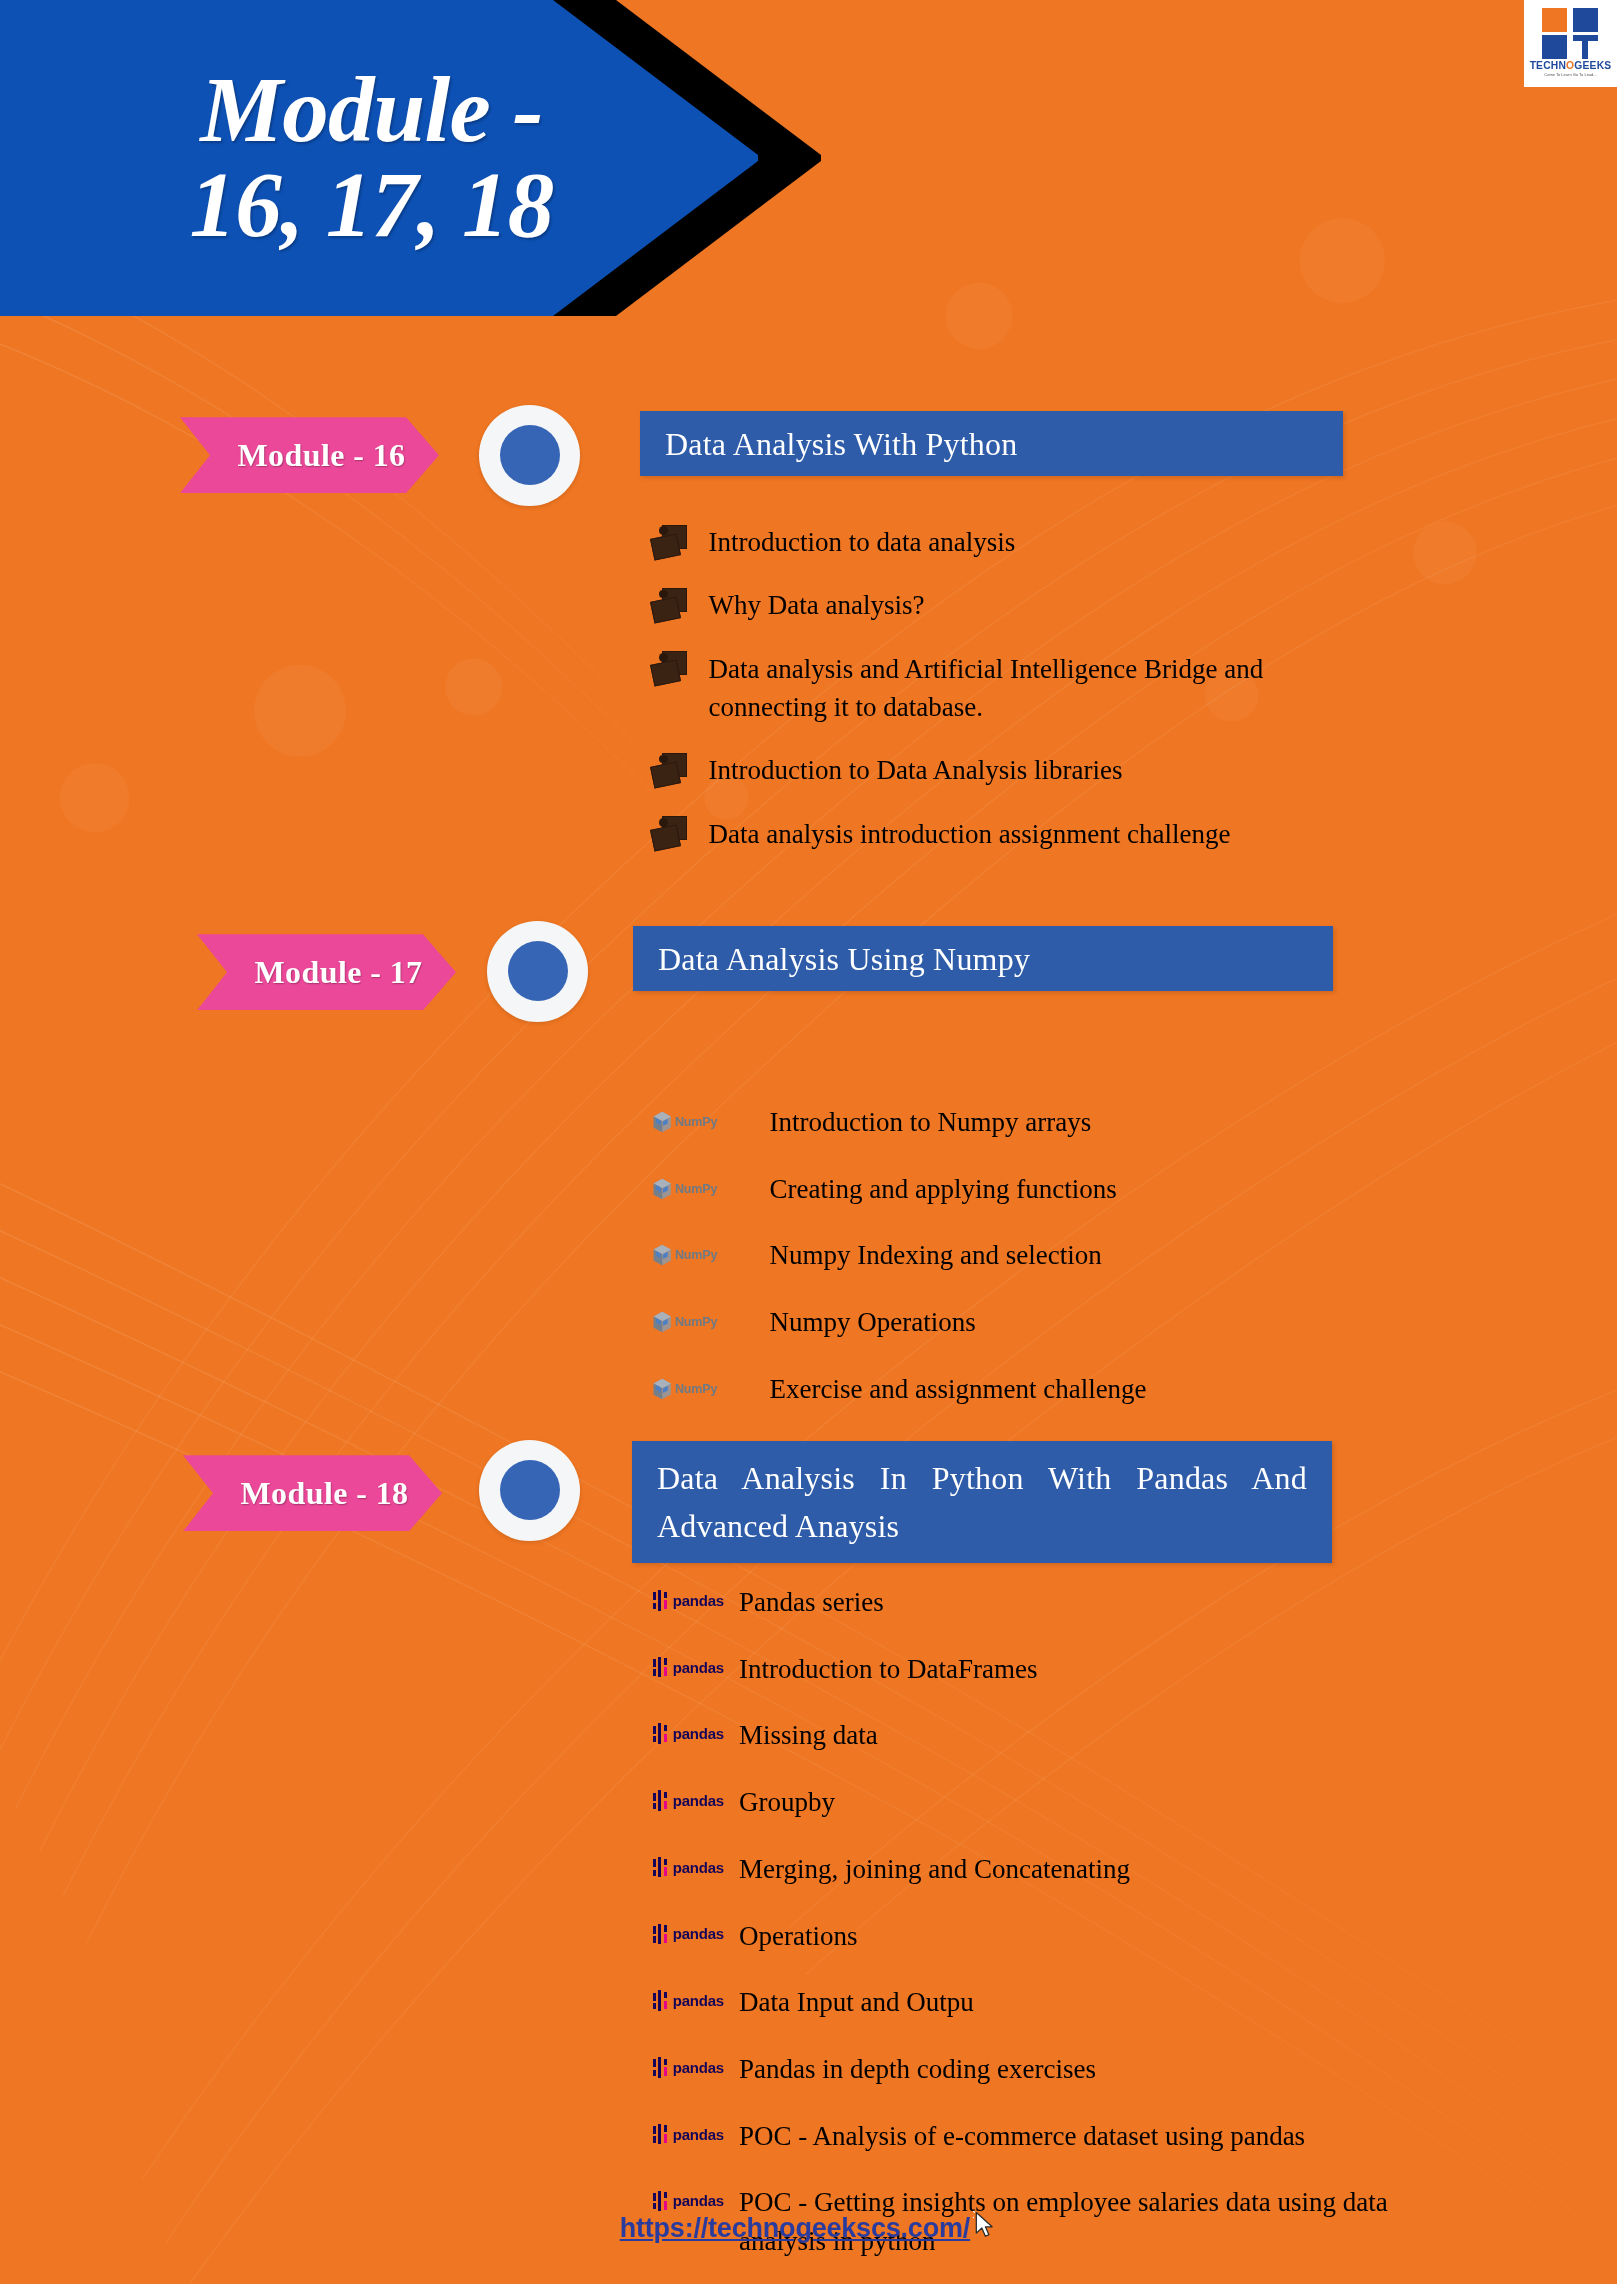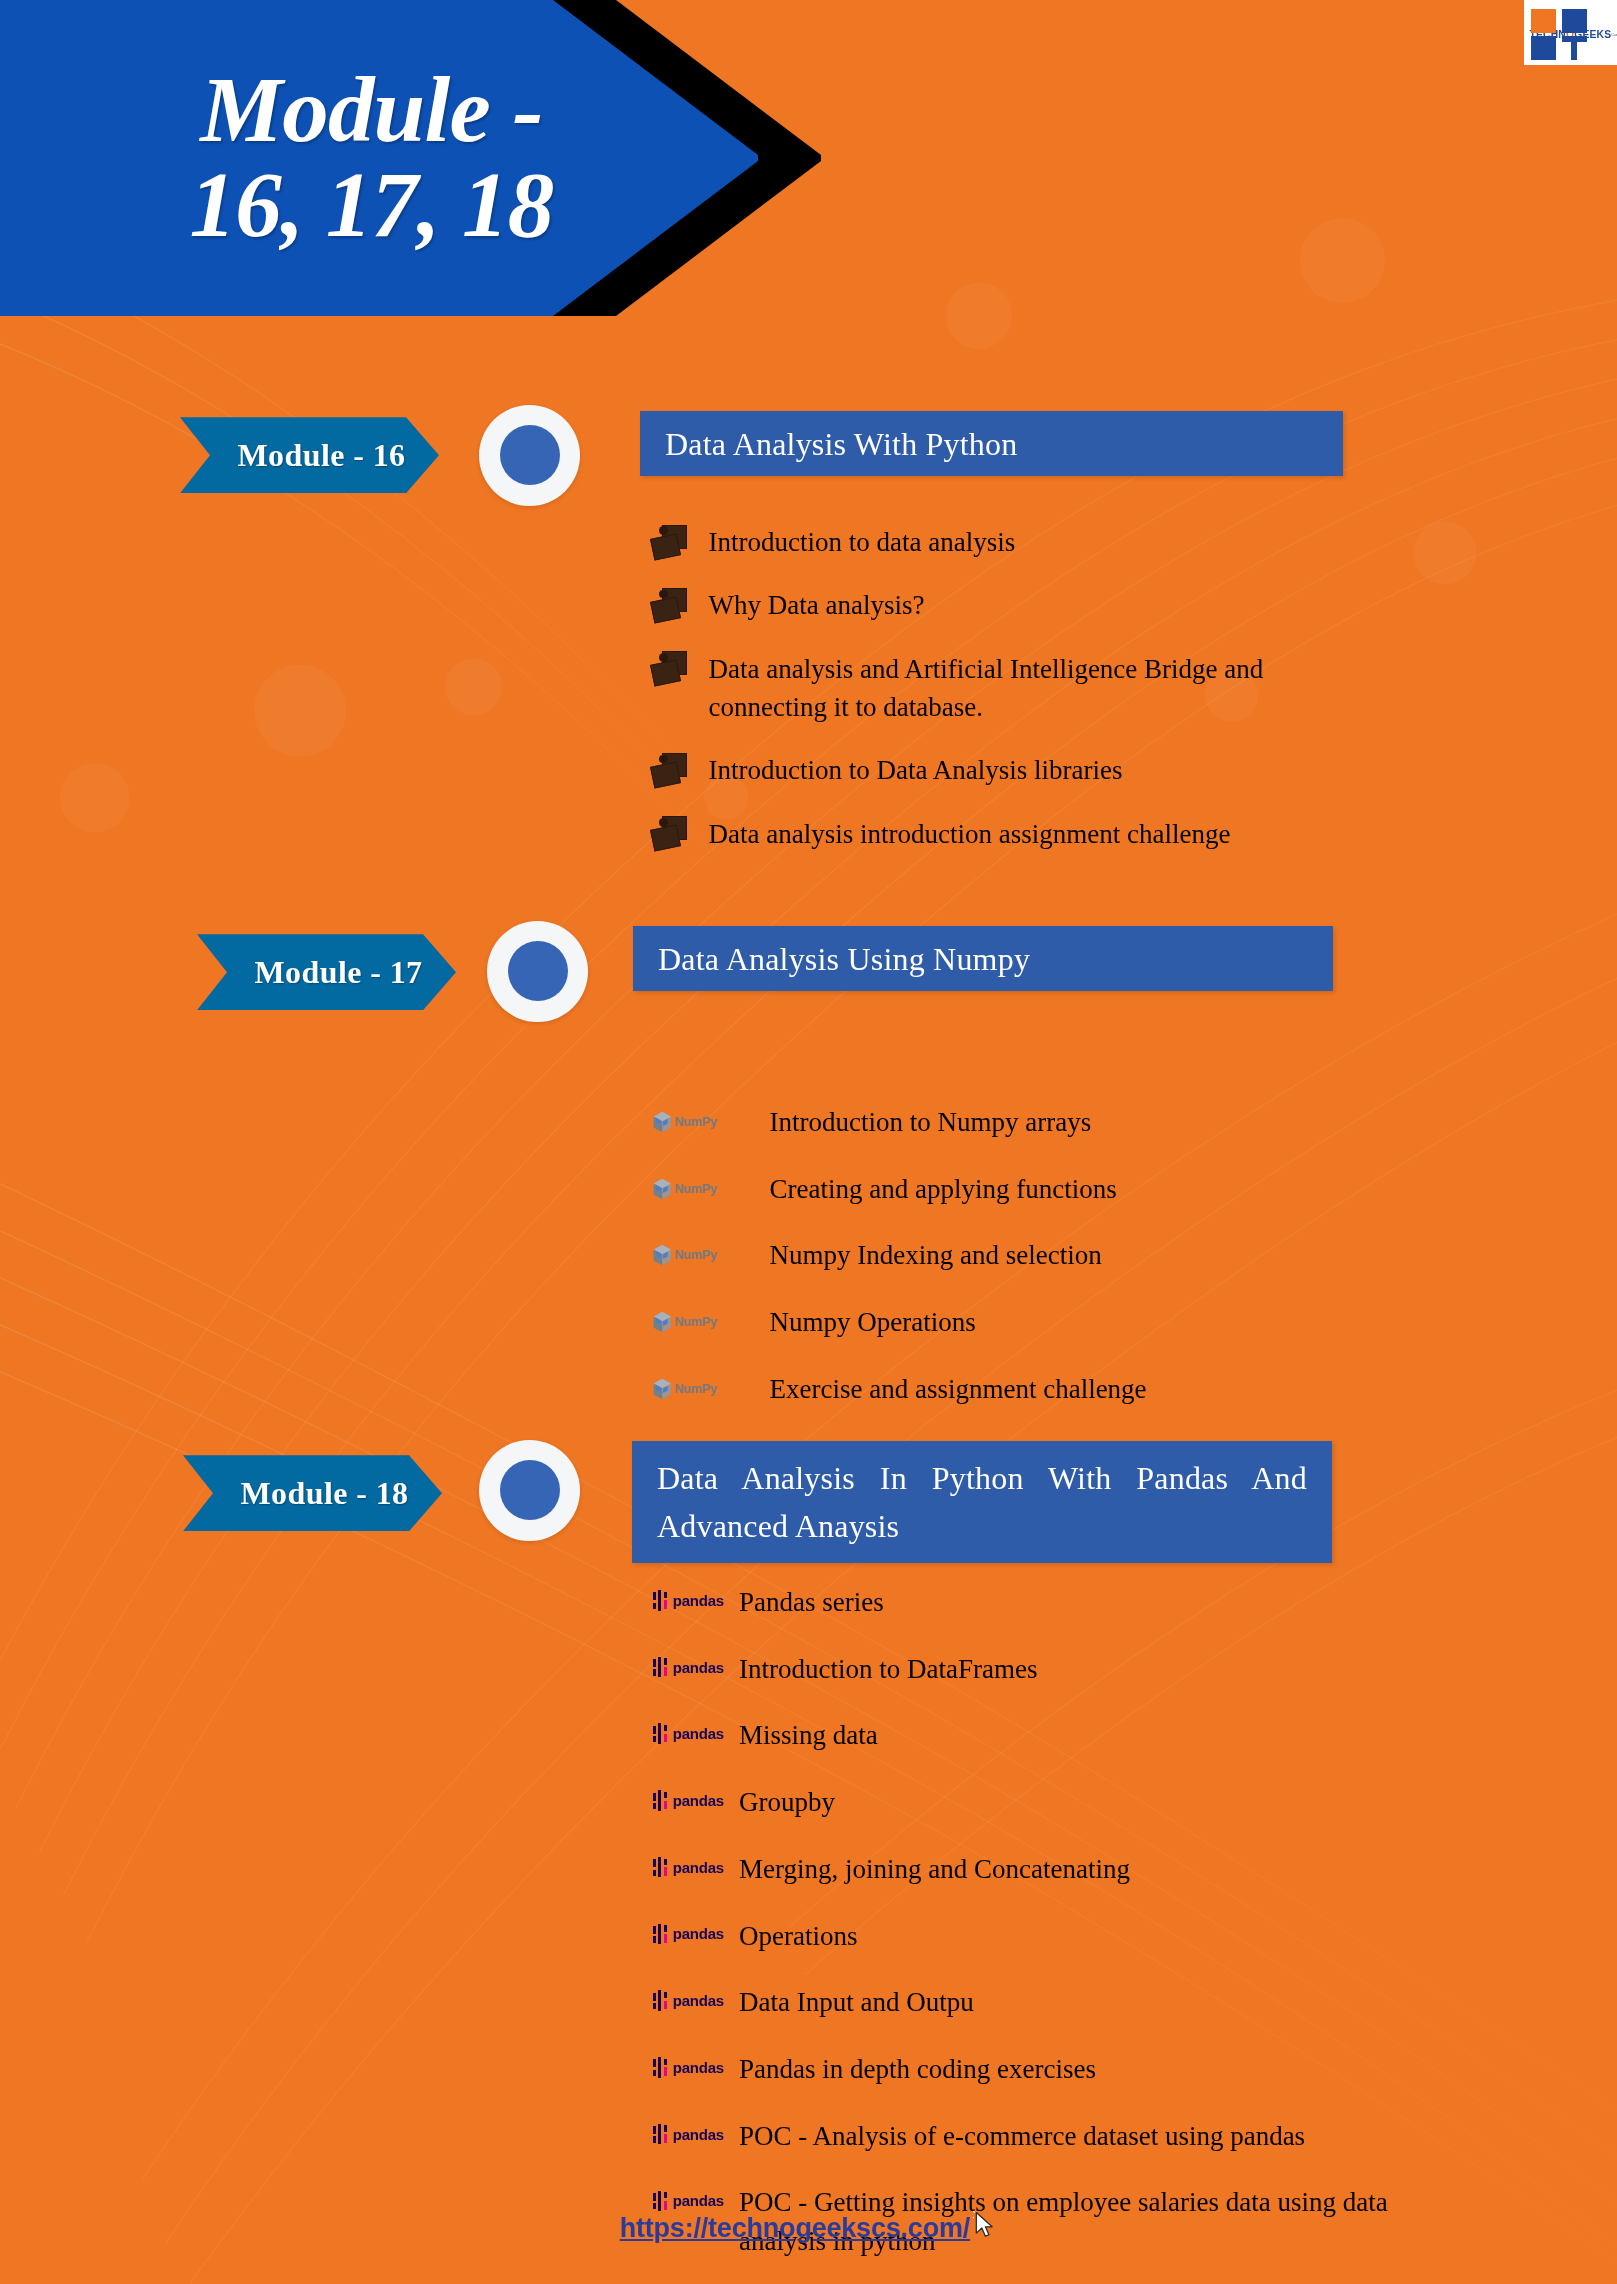--- a/index.html
+++ b/index.html
@@ -29,23 +29,23 @@
   }
   #banner-title{
     color:#fff; font-size:93px; font-weight:700; line-height:1.02;
     text-align:center; letter-spacing:-0.8px; padding:0 47px 0 32px;
     text-shadow:1.6px 1.6px 2.4px rgba(0,0,0,.25);
     max-width:553px;
   }
 
   
   #brand-logo{
-    position:absolute; right:0; top:0; width:93px; height:65px;
+    position:absolute; right:0; top:0; width:93px; height:87px;
     background:#fff; padding:6.3px 5.5px 4px 5.5px;
-    display:flex; align-items:center;
+    display:flex; flex-direction:column; align-items:center;
   }
   .logo-grid{ width:60px; height:52px; position:relative; }
   .lg-sq{ position:absolute; }
   .lg-a{ left:1.6px;  top:1.6px;  width:25px; height:24px; background:#ef7622; }
   .lg-b{ left:32px; top:1.6px;  width:25px; height:24px; background:#1f4a9c; }
   .lg-c{ left:1.6px;  top:28.4px; width:25px; height:24px; background:#1f4a9c; }
   .lg-t-bar{ position:absolute; left:32px; top:28.4px; width:25px; height:6.3px; background:#1f4a9c; }
   .lg-t-stem{ position:absolute; left:41px; top:28.4px; width:6.3px; height:24px; background:#1f4a9c; }
   #logo-word{ font-family:"Liberation Sans",sans-serif; font-size:10.3px; font-weight:700;
     letter-spacing:0.2px; color:#1f4a9c; margin-top:1.6px; white-space:nowrap; }
@@ -56,21 +56,21 @@
   
   .module{ position:absolute; left:0; width:1617px; }
   #module-16{ top:411px; }
   #module-17{ top:928px; }
   #module-18{ top:1449px; }
 
   .module-head{ position:relative; height:88px; }
 
   
   .ribbon{
-    position:absolute; height:76px; background:#0369a1;
+    position:absolute; height:76px; background:#ec4899;
     display:flex; align-items:center; justify-content:center;
     clip-path:polygon(0 0, calc(100% - 33px) 0, 100% 50%, calc(100% - 33px) 100%, 0 100%, 30px 50%);
   }
   #ribbon-16{ left:180px; top:6.3px; width:259px; }
   #ribbon-17{ left:197px; top:6.3px; width:259px; }
   #ribbon-18{ left:183px; top:6.3px; width:259px; }
   .ribbon-label{
     color:#fff; font-size:32px; font-weight:700; letter-spacing:0.4px;
     padding-left:24px; text-shadow:0.8px 0.8px 1.6px rgba(0,0,0,.3); white-space:nowrap;
   }

